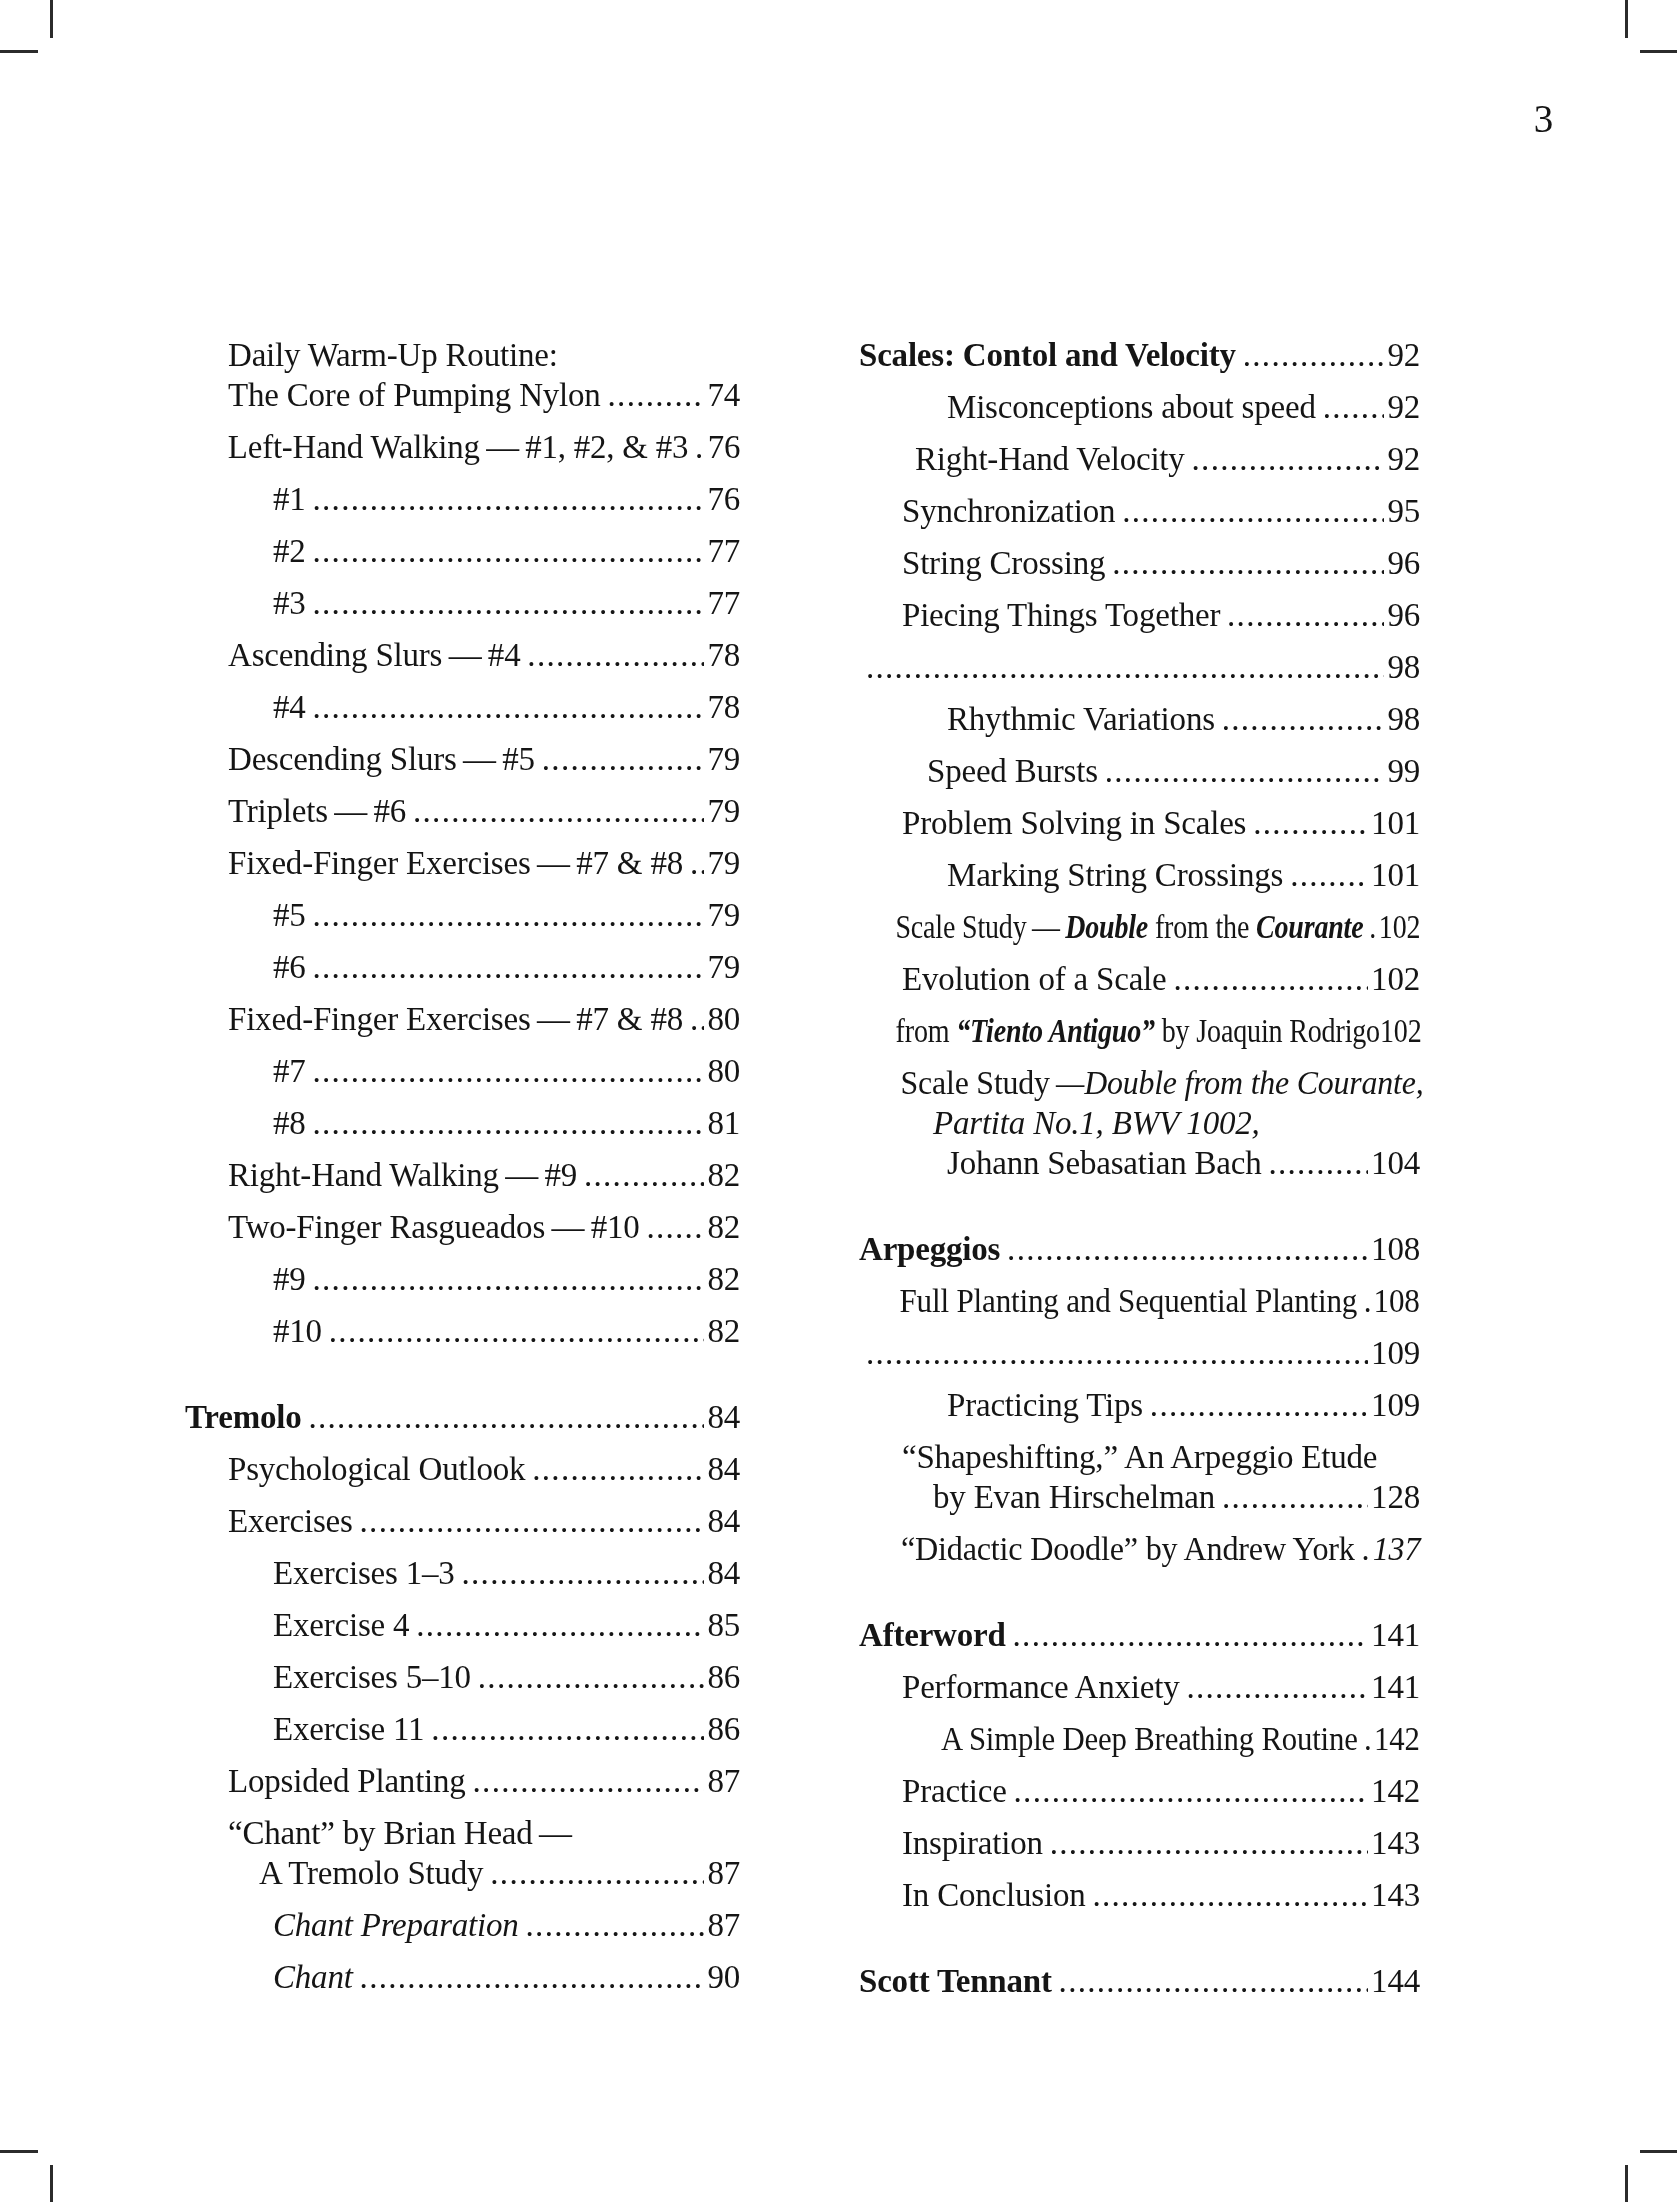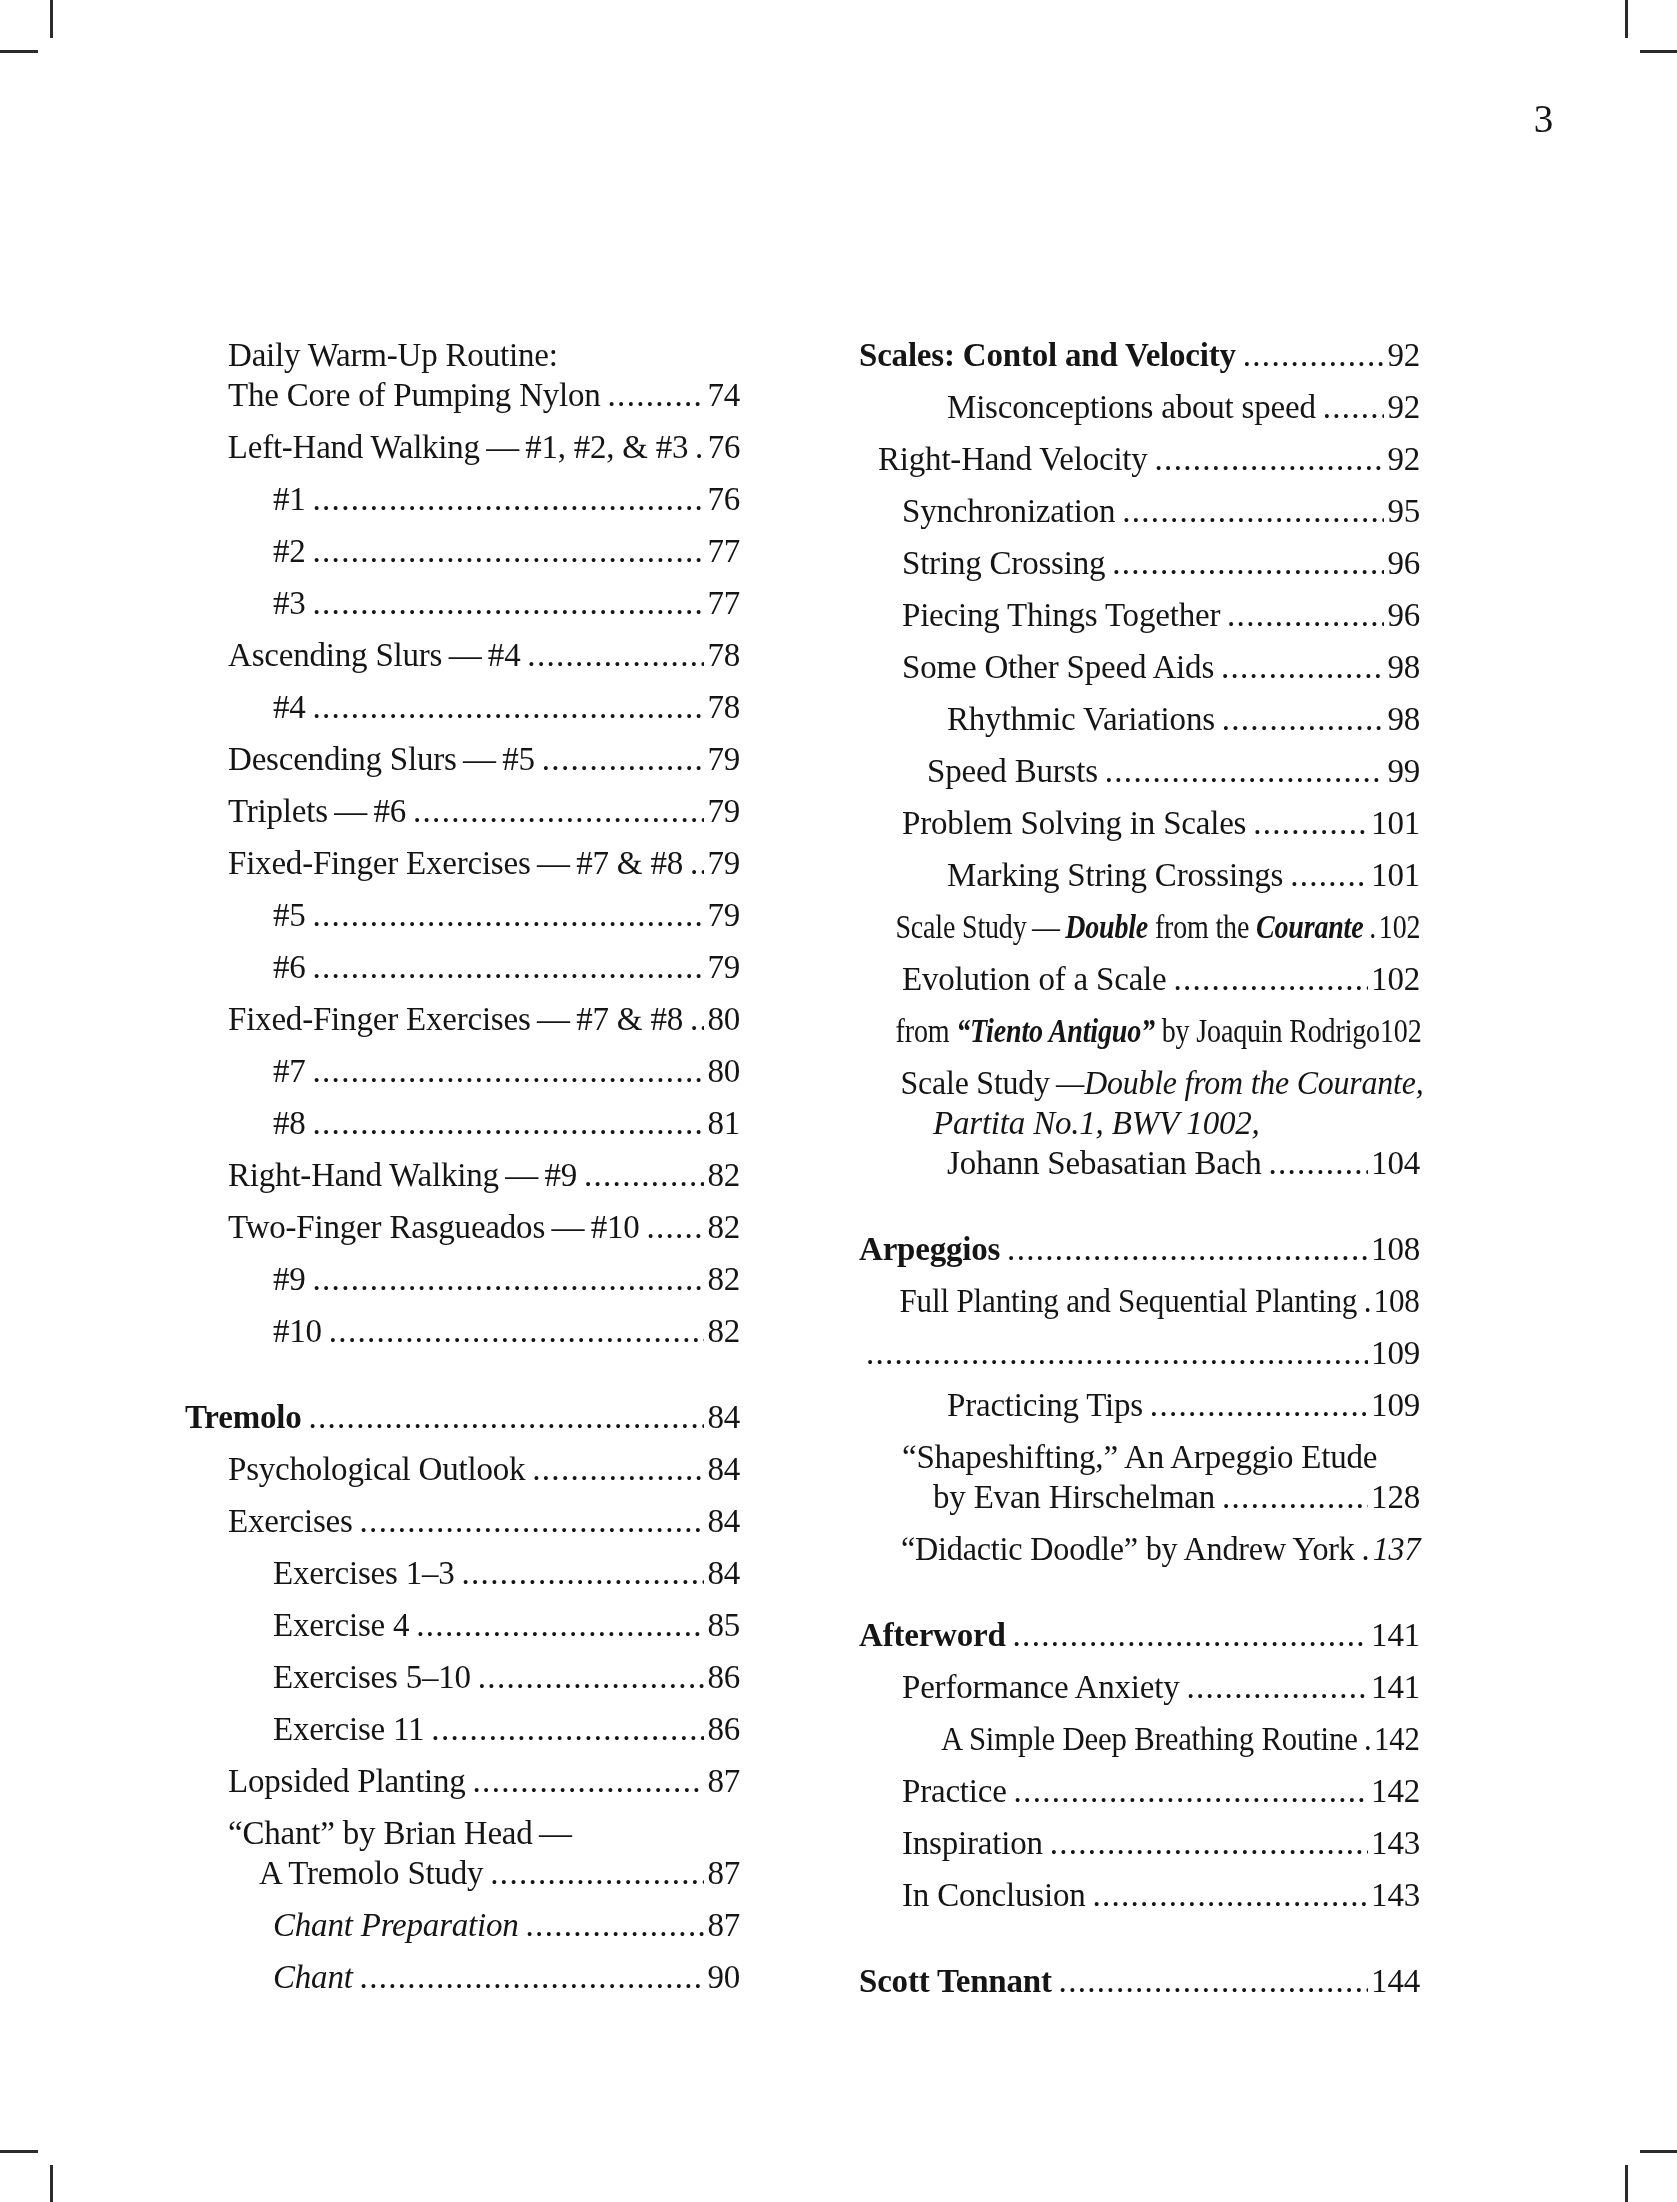--- a/index.html
+++ b/index.html
@@ -242,41 +242,40 @@
       <span class="label" style="margin-left: 0px;"><span class="seg-b">Scales: Contol and Velocity</span></span>
       <span class="leader">........................................................................................................................</span>
       <span class="pg">92</span>
     </div>
     <div class="row">
       <span class="label" style="margin-left: 88px;"><span class="seg-r">Misconceptions about speed</span></span>
       <span class="leader">........................................................................................................................</span>
       <span class="pg">92</span>
     </div>
     <div class="row">
-      <span class="label" style="margin-left: 19px;"><span class="seg-r">Right-Hand Velocity</span></span>
+      <span class="label" style="margin-left: 56px;"><span class="seg-r">Right-Hand Velocity</span></span>
       <span class="leader">........................................................................................................................</span>
       <span class="pg">92</span>
     </div>
     <div class="row">
       <span class="label" style="margin-left: 43px;"><span class="seg-r">Synchronization</span></span>
       <span class="leader">........................................................................................................................</span>
       <span class="pg">95</span>
     </div>
     <div class="row">
       <span class="label" style="margin-left: 43px;"><span class="seg-r">String Crossing</span></span>
       <span class="leader">........................................................................................................................</span>
       <span class="pg">96</span>
     </div>
     <div class="row">
       <span class="label" style="margin-left: 43px;"><span class="seg-r">Piecing Things Together</span></span>
       <span class="leader">........................................................................................................................</span>
       <span class="pg">96</span>
     </div>
     <div class="row">
-      <span class="label" style="margin-left: 43px;"><span class="seg-r">Some Other Speed Aids</span></span>
       <span class="leader">........................................................................................................................</span>
       <span class="pg">98</span>
     </div>
     <div class="row">
       <span class="label" style="margin-left: 88px;"><span class="seg-r">Rhythmic Variations</span></span>
       <span class="leader">........................................................................................................................</span>
       <span class="pg">98</span>
     </div>
     <div class="row">
       <span class="label" style="margin-left: 68px;"><span class="seg-r">Speed Bursts</span></span>

